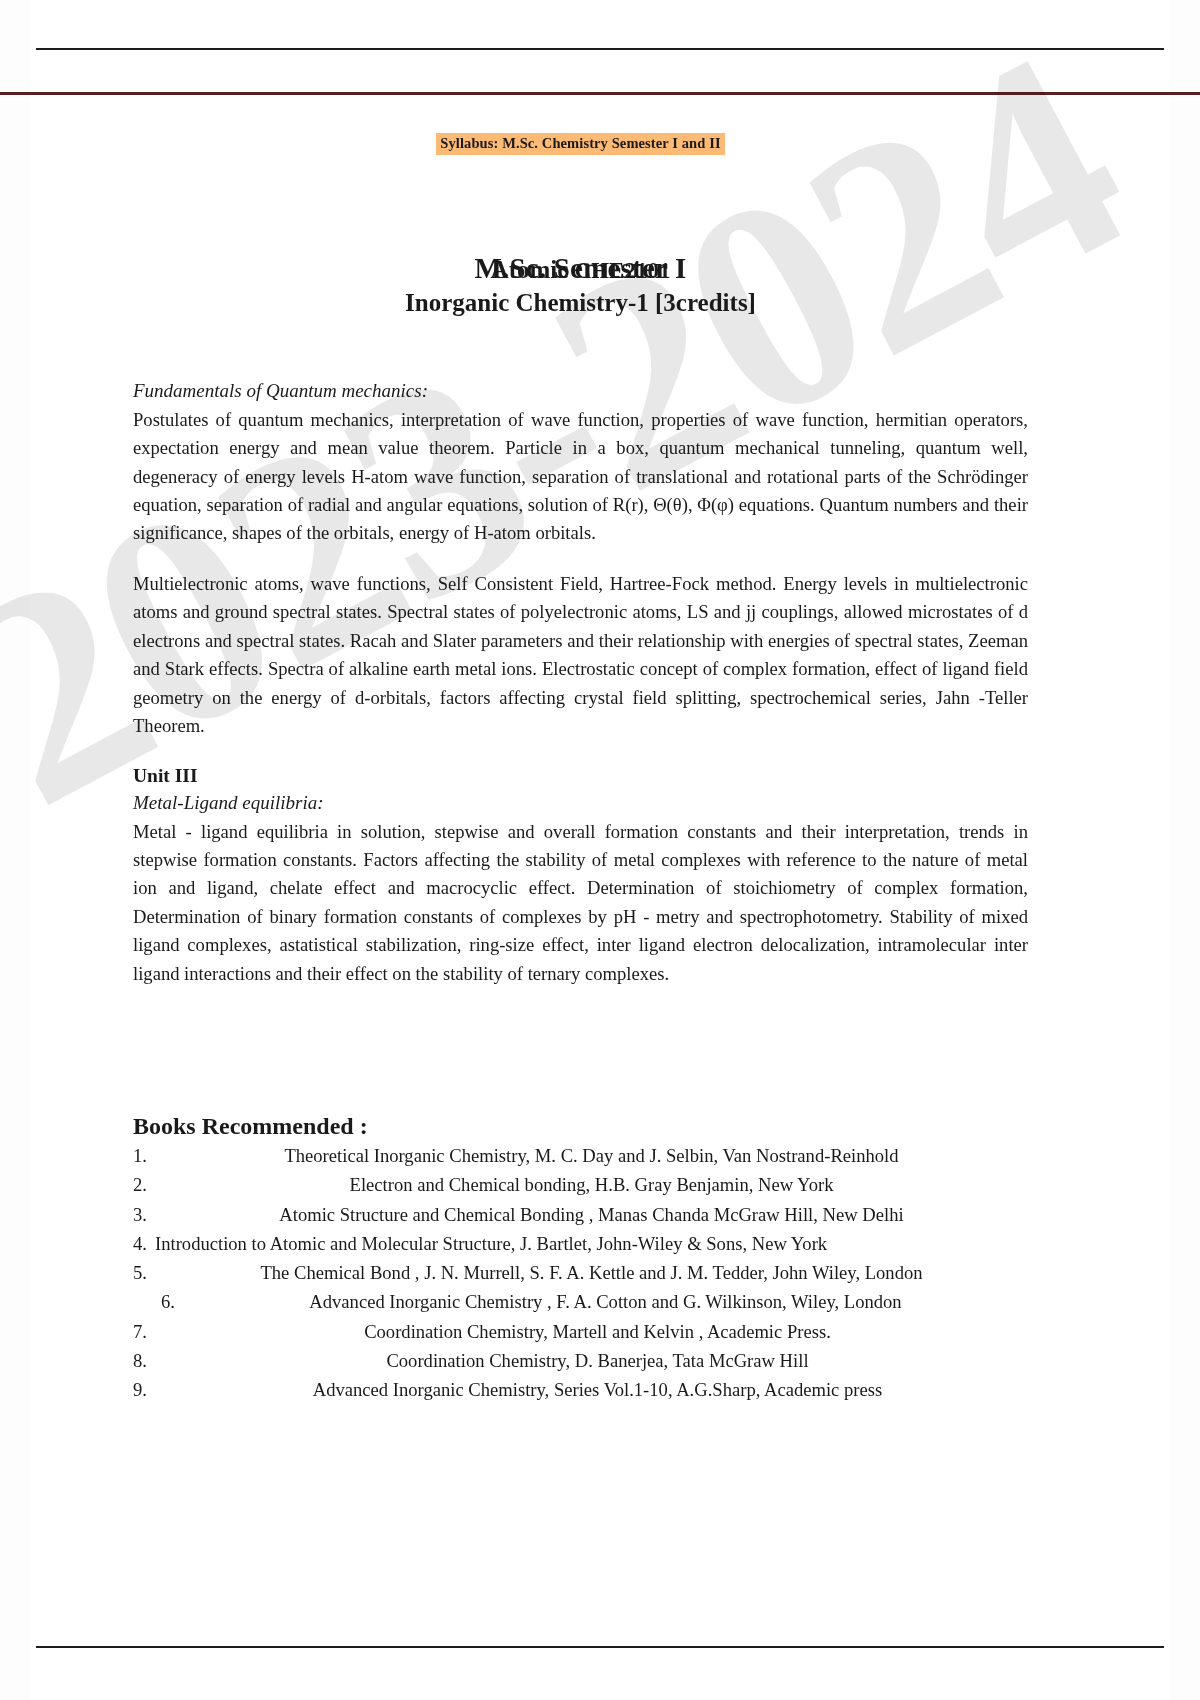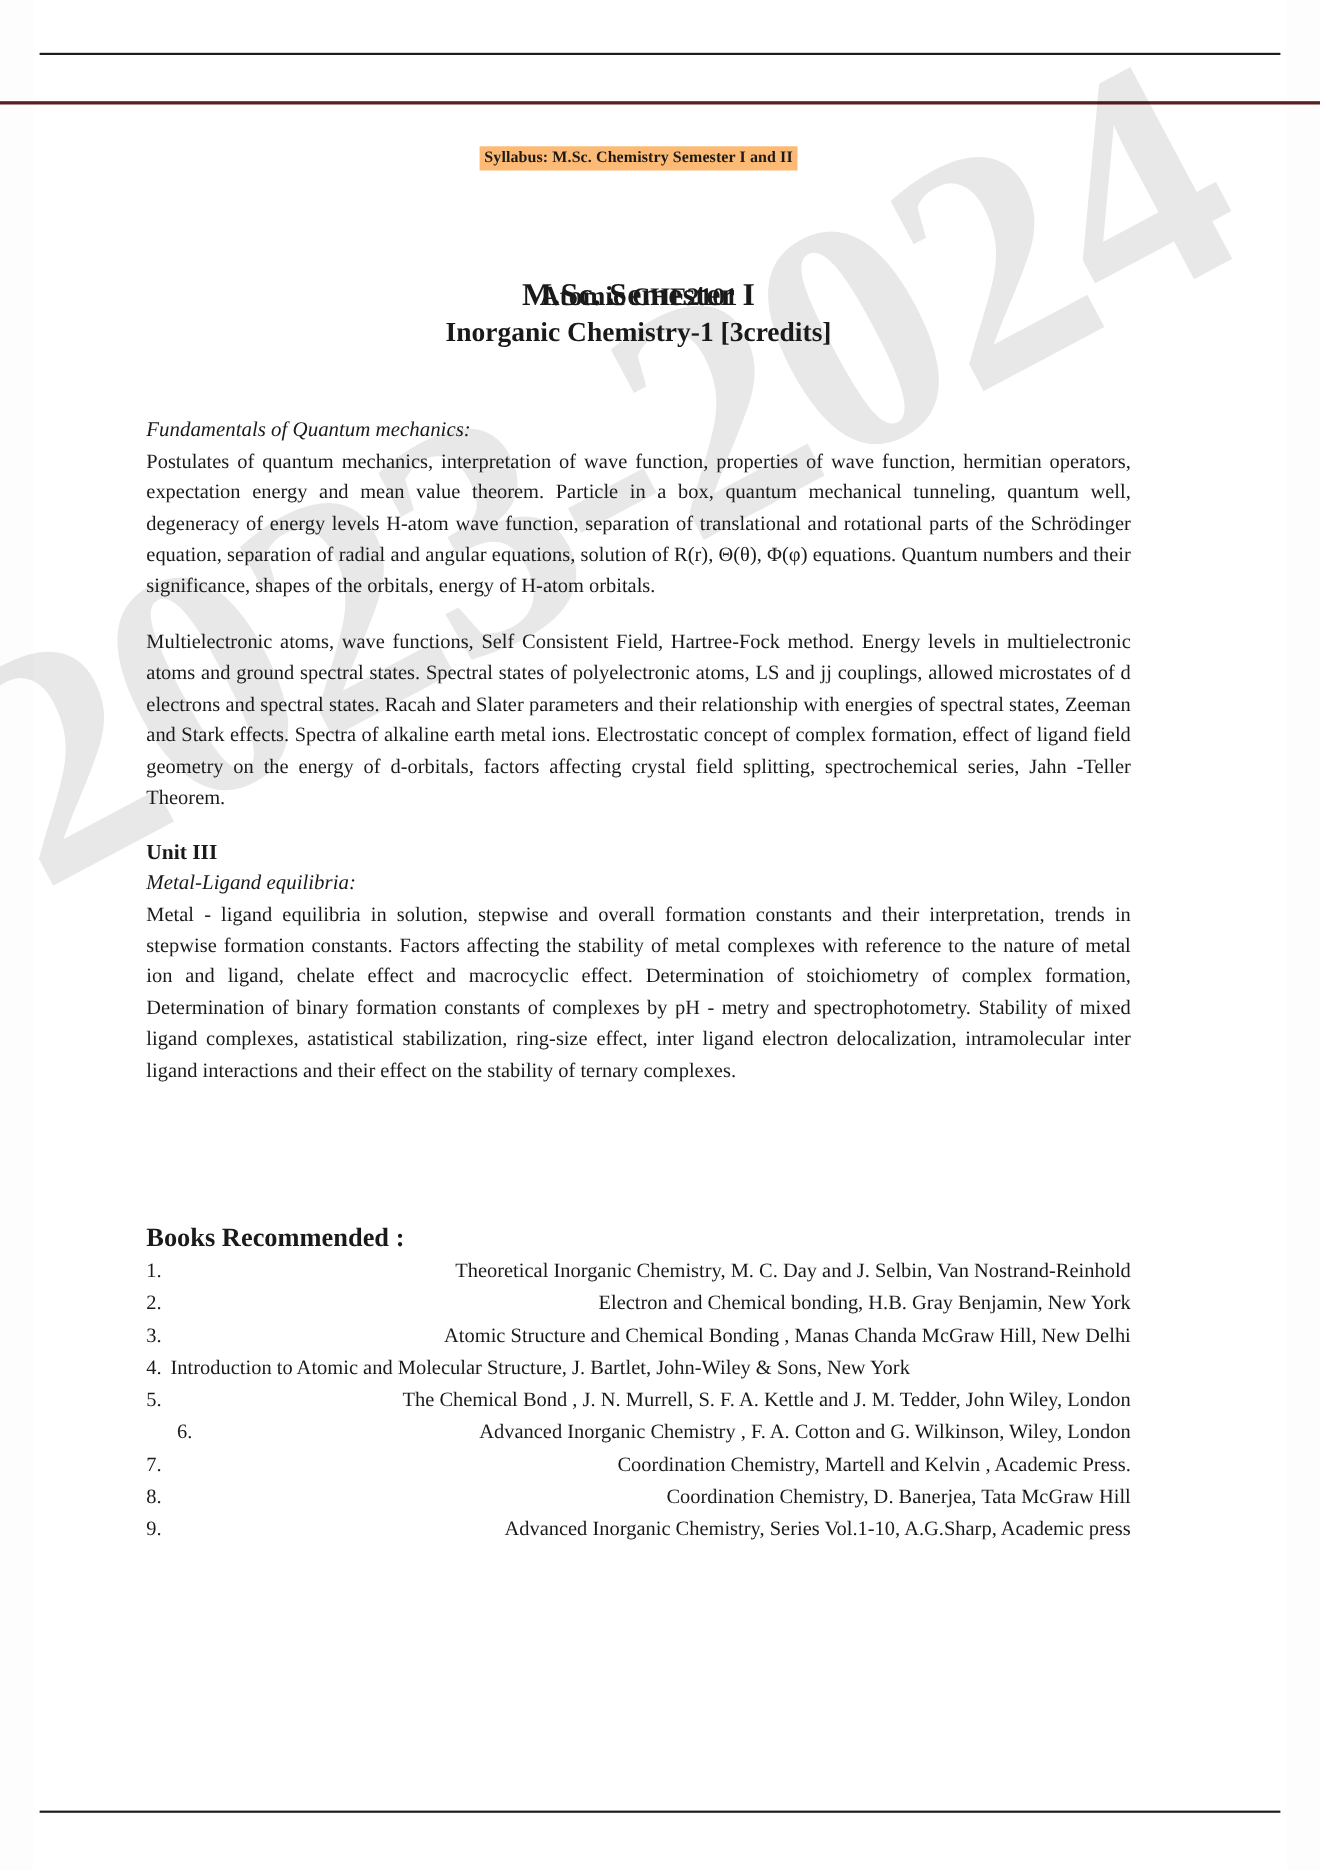--- a/index.html
+++ b/index.html
@@ -210,21 +210,21 @@
     align-items: flex-start;
     margin-bottom: 1px;
   }
   .book-num {
     flex: 0 0 auto;
     width: 22px;
     text-align: left;
   }
   .book-text {
     flex: 1 1 auto;
-    text-align: right;
+    text-align: center;
   }
   
   .book-item.justify .book-text {
     text-align: justify;
   }
   
   .book-item.wide-num .book-num { width: 34px; }
   
   .book-item.indent-extra { padding-left: 28px; }
 </style>

